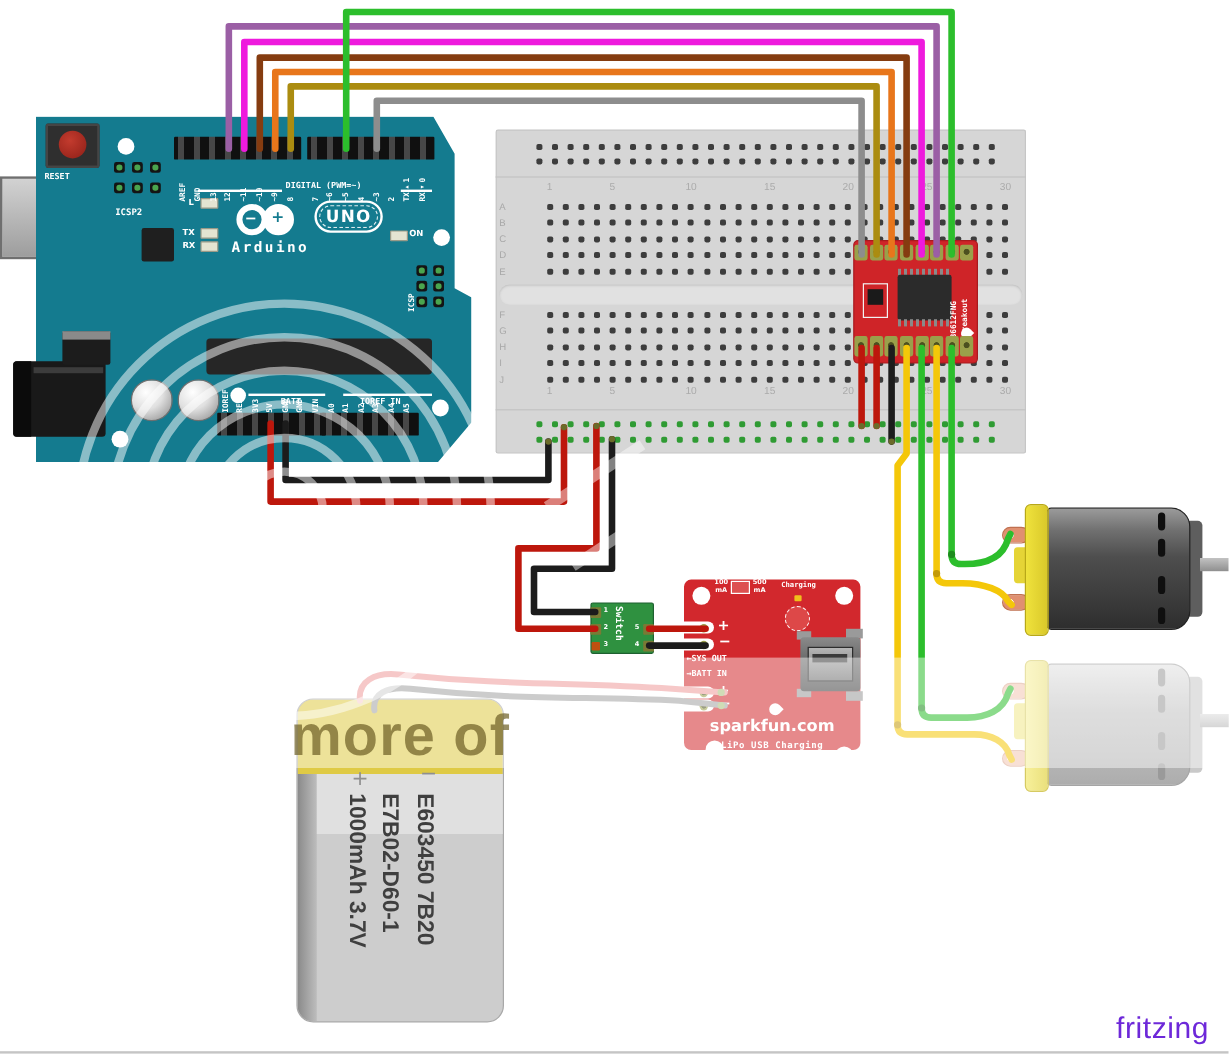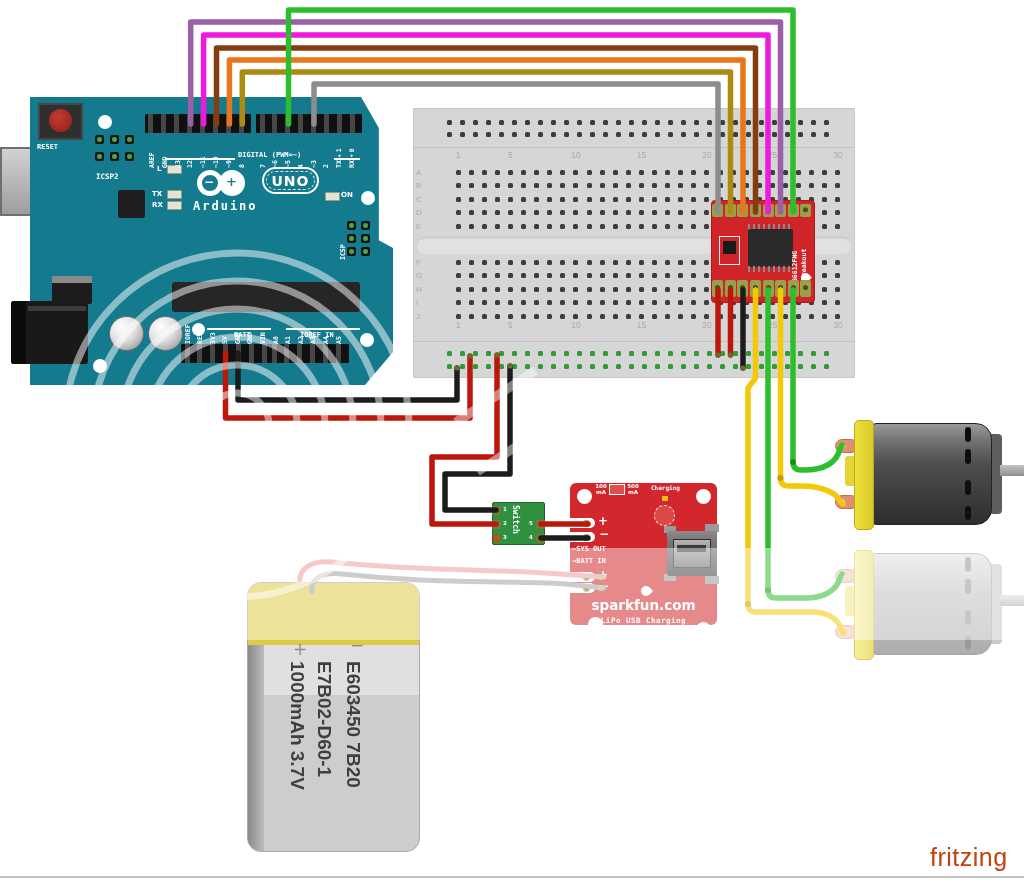--- a/index.html
+++ b/index.html
@@ -241,22 +241,23 @@
         <circle cx="237" cy="425" r="60"></circle>
       <circle cx="237" cy="425" r="88"></circle>
         <circle cx="237" cy="425" r="116"></circle>
       <circle cx="237" cy="425" r="144"></circle>
         <circle cx="237" cy="425" r="172"></circle>
     </g>
   </svg>
   <div class="abs" style="left:448px;top:392px;width:95px;height:9px;background:rgba(255,255,255,0.45);transform:rotate(-33deg);z-index:20;"></div>
   <div class="abs" style="left:468px;top:436px;width:115px;height:9px;background:rgba(255,255,255,0.45);transform:rotate(-33deg);z-index:20;"></div>
   <div class="abs" style="left:0;top:548px;width:1024px;height:92px;background:rgba(255,255,255,0.45);z-index:40;"></div>
-
-  <div class="abs" style="left:930px;top:843px;font-size:25px;color:#c2410c;letter-spacing:.5px;z-index:50;font-family:'Liberation Sans',sans-serif;">fritzing</div>
+  <div class="wfrag" style="left:242px;top:586px;font-size:48px;color:rgba(108,94,35,0.7);">more of</div>
+
+  <div class="abs" style="left:930px;top:843px;font-size:25px;color:#6d28d9;letter-spacing:.5px;z-index:50;font-family:'Liberation Sans',sans-serif;">fritzing</div>
   <div class="abs" style="left:0;top:876px;width:1024px;height:1.5px;background:#c5c5c5;z-index:50;"></div>
 <div style="position: absolute; left: 455.5px; top: 169.5px; width: 5px; height: 5px; background: rgb(61, 61, 61); border-radius: 1.5px; z-index: 2;"></div>
     <div style="position: absolute; left: 455.5px; top: 183px; width: 5px; height: 5px; background: rgb(61, 61, 61); border-radius: 1.5px; z-index: 2;"></div>
     <div style="position: absolute; left: 455.5px; top: 196.5px; width: 5px; height: 5px; background: rgb(61, 61, 61); border-radius: 1.5px; z-index: 2;"></div>
     <div style="position: absolute; left: 455.5px; top: 210px; width: 5px; height: 5px; background: rgb(61, 61, 61); border-radius: 1.5px; z-index: 2;"></div>
     <div style="position: absolute; left: 455.5px; top: 223.5px; width: 5px; height: 5px; background: rgb(61, 61, 61); border-radius: 1.5px; z-index: 2;"></div>
     <div style="position: absolute; left: 455.5px; top: 259.5px; width: 5px; height: 5px; background: rgb(61, 61, 61); border-radius: 1.5px; z-index: 2;"></div>
     <div style="position: absolute; left: 455.5px; top: 273px; width: 5px; height: 5px; background: rgb(61, 61, 61); border-radius: 1.5px; z-index: 2;"></div>
     <div style="position: absolute; left: 455.5px; top: 286.5px; width: 5px; height: 5px; background: rgb(61, 61, 61); border-radius: 1.5px; z-index: 2;"></div>
     <div style="position: absolute; left: 455.5px; top: 300px; width: 5px; height: 5px; background: rgb(61, 61, 61); border-radius: 1.5px; z-index: 2;"></div>

